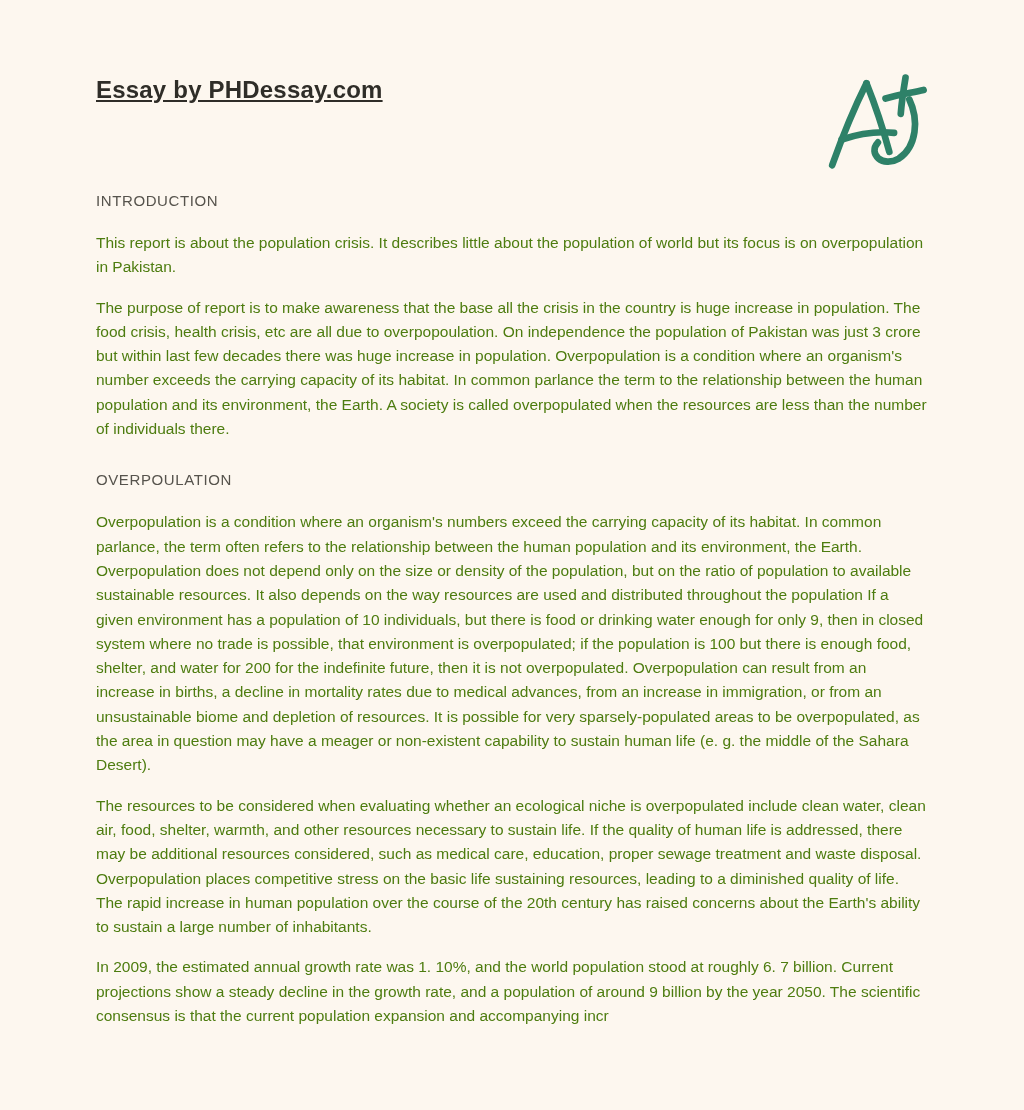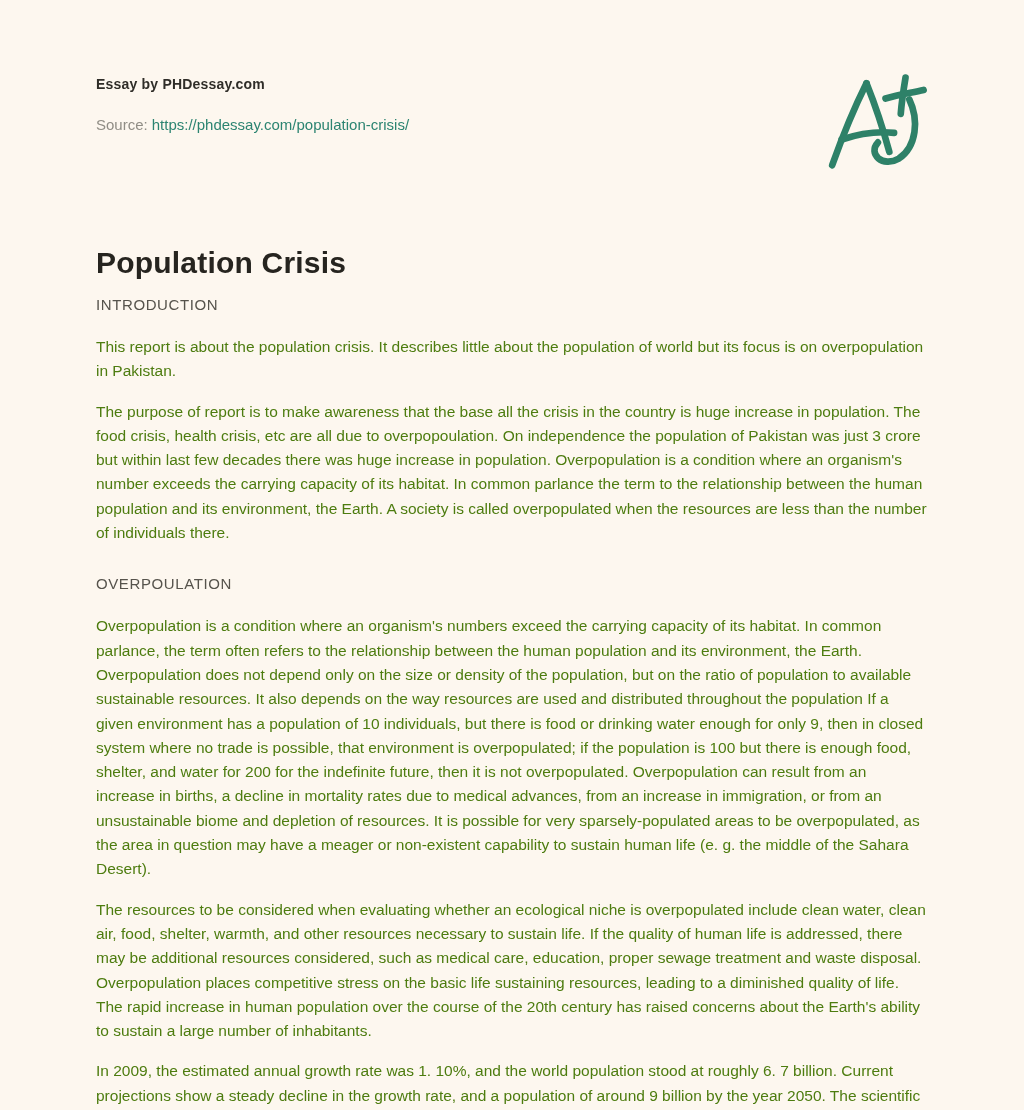--- a/index.html
+++ b/index.html
@@ -16,24 +16,25 @@
     padding: 76px 96px 0 96px;
     overflow: hidden;
   }
   .header-row {
     display: flex;
     justify-content: space-between;
     align-items: flex-start;
     min-height: 100px;
   }
   .byline {
-    font-size: 14px;
+    font-size: 24px;
     font-weight: 700;
     color: #2f2d28;
     letter-spacing: 0.2px;
+    text-decoration: underline;
   }
   .source-line {
     margin-top: 24px;
     font-size: 15px;
     color: #908d85;
   }
   .source-link {
     color: #2c8471;
     text-decoration: none;
     margin-left: 4px;
@@ -70,40 +71,36 @@
   }
 </style>
 </head>
 <body>
 
 <div class="page">
 
   <div class="header-row">
     <div class="header-text">
       <div class="byline">Essay by PHDessay.com</div>
-      <div class="source-line">
-        <span>Source:</span><a class="source-link" href="#">https://phdessay.com/population-crisis/</a>
-      </div>
     </div>
 
     <div class="logo">
       <svg viewBox="0 0 120 105" width="116" height="100" aria-hidden="true">
         <g fill="none" stroke="#2e8168" stroke-width="7" stroke-linecap="round">
           <path d="M14 100 C24 72, 38 38, 50 14"></path>
           <path d="M50 14 C58 34, 68 64, 74 86"></path>
           <path d="M24 73 C42 67, 60 64, 79 66"></path>
           <path d="M95 31 C105 52, 103 80, 84 93 C67 103, 51 88, 62 76"></path>
           <path d="M91 8 C89 20, 87 33, 86 46"></path>
           <path d="M70 30 C84 26, 97 24, 110 21"></path>
         </g>
       </svg>
     </div>
   </div>
 
-  <h1 class="title">Population Crisis</h1>
 
   <h2 class="section-heading">INTRODUCTION</h2>
 
   <p class="body-para">This report is about the population crisis. It describes little about the population of world but its focus is on overpopulation in Pakistan.</p>
 
   <p class="body-para">The purpose of report is to make awareness that the base all the crisis in the country is huge increase in population. The food crisis, health crisis, etc are all due to overpopoulation. On independence the population of Pakistan was just 3 crore but within last few decades there was huge increase in population. Overpopulation is a condition where an organism's number exceeds the carrying capacity of its habitat. In common parlance the term to the relationship between the human population and its environment, the Earth. A society is called overpopulated when the resources are less than the number of individuals there.</p>
 
   <h2 class="section-heading second">OVERPOULATION</h2>
 
   <p class="body-para">Overpopulation is a condition where an organism's numbers exceed the carrying capacity of its habitat. In common parlance, the term often refers to the relationship between the human population and its environment, the Earth. Overpopulation does not depend only on the size or density of the population, but on the ratio of population to available sustainable resources. It also depends on the way resources are used and distributed throughout the population If a given environment has a population of 10 individuals, but there is food or drinking water enough for only 9, then in closed system where no trade is possible, that environment is overpopulated; if the population is 100 but there is enough food, shelter, and water for 200 for the indefinite future, then it is not overpopulated. Overpopulation can result from an increase in births, a decline in mortality rates due to medical advances, from an increase in immigration, or from an unsustainable biome and depletion of resources. It is possible for very sparsely-populated areas to be overpopulated, as the area in question may have a meager or non-existent capability to sustain human life (e. g. the middle of the Sahara Desert).</p>

